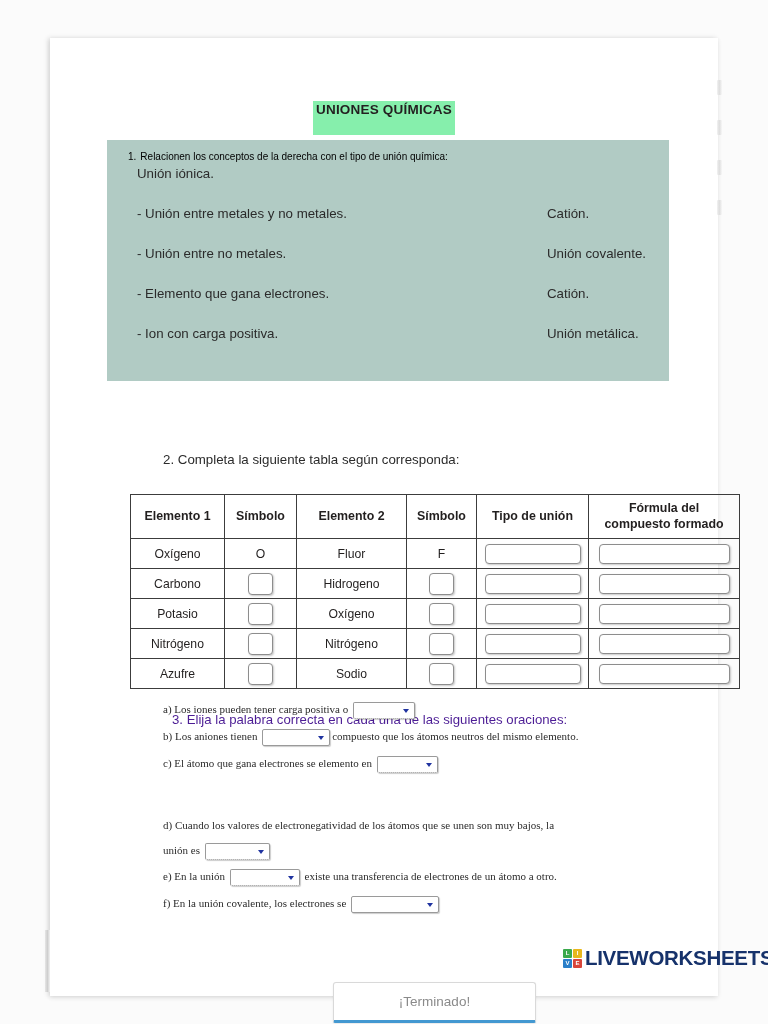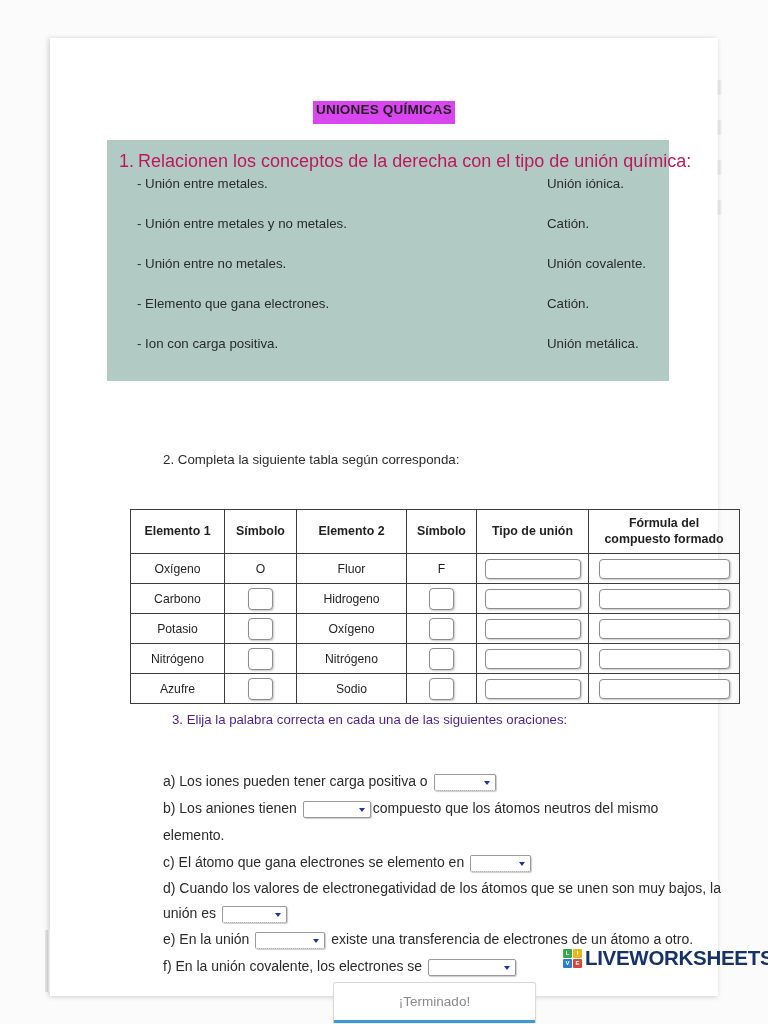--- a/index.html
+++ b/index.html
@@ -26,40 +26,40 @@
     box-shadow: -2px 0 5px rgba(0,0,0,0.13), 0 2px 5px rgba(0,0,0,0.07);
   }
 
   
   .title-wrap {
     position: absolute; left: 0; top: 62px;
     width: 668px; text-align: center;
   }
   .title {
     display: inline-block;
-    background: #d946ef;
+    background: #86efac;
     color: #231f20;
     font-weight: bold;
     font-size: 13.5px;
     letter-spacing: .2px;
-    padding: 1px 3px 7px 3px;
+    padding: 1px 3px 18px 3px;
   }
 
   
   .panel {
     position: absolute;
     left: 57px; top: 102px;
     width: 562px; height: 241px;
     background: #b1cbc4;
     padding: 11px 18px 0 12px;
   }
   .q1-head {
-    font-size: 18px;
-    color: #be185d;
-    margin: 0 0 4px 0;
+    font-size: 10px;
+    color: #000000;
+    margin: 0 0 4px 9px;
     white-space: nowrap;
   }
   .q1-head .num { margin-right: 4px; }
   .match-row {
     display: flex;
     align-items: baseline;
     height: 40px;
     padding-left: 18px;
     font-size: 13.3px;
     color: #2b2b2b;
@@ -79,21 +79,21 @@
   .q2-head {
     position: absolute;
     left: 113px; top: 414px;
     font-size: 13.3px;
     color: #2b2b2b;
     white-space: nowrap;
   }
 
   table.tbl {
     position: absolute;
-    left: 80px; top: 471px;
+    left: 80px; top: 456px;
     width: 609px;
     border-collapse: collapse;
     table-layout: fixed;
   }
   table.tbl td, table.tbl th {
     border: 1.3px solid #3c3c3c;
     text-align: center;
     vertical-align: middle;
     font-size: 12.2px;
     color: #221f1f;
@@ -129,28 +129,29 @@
   
   .q3-head {
     position: absolute;
     left: 122px; top: 674px;
     font-size: 13.2px;
     color: #4c1d95;
     white-space: nowrap;
   }
   .q3-list {
     position: absolute;
-    left: 113px; top: 730px;
+    left: 113px; top: 658px;
     width: 560px;
-    font-size: 14px;
+    font-size: 11px;
     color: #2b2b2b;
     line-height: 27px;
+    font-family: Liberation Serif, serif;
   }
   .q3-item { margin-bottom: 0; }
-  .q3-item.wrap { line-height: 25px; }
+  .q3-item.wrap { line-height: 25px; margin-top: 36px; }
 
   
   .sel {
     display: inline-block;
     position: relative;
     vertical-align: middle;
     height: 17px;
     background: #ffffff;
     border: 1px solid #9a9a9a;
     border-radius: 2px;
@@ -244,21 +245,20 @@
     <div class="title-wrap">
       <span class="title">UNIONES QUÍMICAS</span>
     </div>
 
     <div class="panel">
       <div class="q1-head">
         <span class="num">1.</span><span>Relacionen los conceptos de la derecha con el tipo de unión química:</span>
       </div>
 
       <div class="match-row">
-        <span class="match-left">- Unión entre metales.</span>
         <span class="match-right">Unión iónica.</span>
       </div>
       <div class="match-row">
         <span class="match-left">- Unión entre metales y no metales.</span>
         <span class="match-right">Catión.</span>
       </div>
       <div class="match-row">
         <span class="match-left">- Unión entre no metales.</span>
         <span class="match-right">Unión covalente.</span>
       </div>

